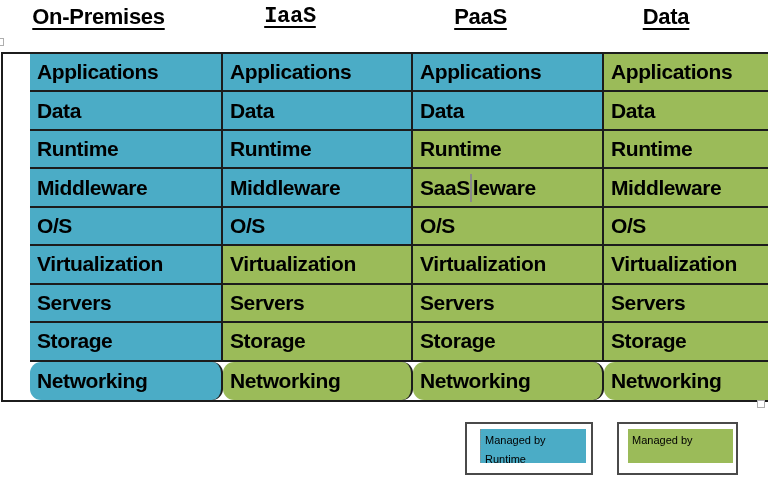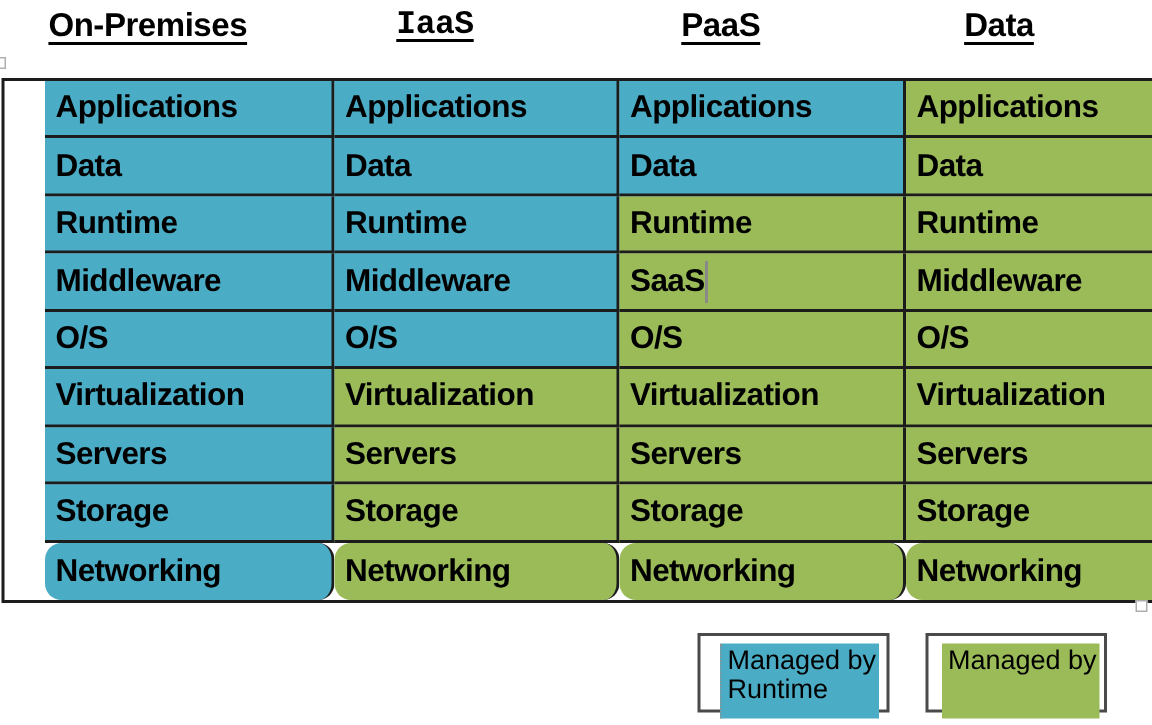--- a/index.html
+++ b/index.html
@@ -93,24 +93,24 @@
     height: 53px;
     background: #ffffff;
     border: 2px solid #4a4a4a;
     box-sizing: border-box;
   }
   #legend-customer { left: 465px; width: 128px; }
   #legend-vendor   { left: 617px; width: 121px; }
   .legend-swatch {
     position: absolute;
     top: 5px;
-    height: 50px;
+    height: 34px;
     padding: 2px 0 0 4px;
     box-sizing: border-box;
-    font-size: 18px;
+    font-size: 11px;
     font-weight: normal;
     color: #000000;
     line-height: 19px;
   }
   #legend-customer .legend-swatch {
     left: 13px;
     width: 106px;
     background: var(--customer-blue);
     border-left: 1px dotted #8f8f8f;
   }
@@ -193,20 +193,21 @@
       </div>
       <div class="cell customer">
         <span>Data</span>
       </div>
       <div class="cell vendor">
         <span>Runtime</span>
       </div>
       <div class="cell vendor">
         <span>SaaS</span>
         <span class="text-caret"></span>
+        <span>leware</span>
       </div>
       <div class="cell vendor">
         <span>O/S</span>
       </div>
       <div class="cell vendor">
         <span>Virtualization</span>
       </div>
       <div class="cell vendor">
         <span>Servers</span>
       </div>

